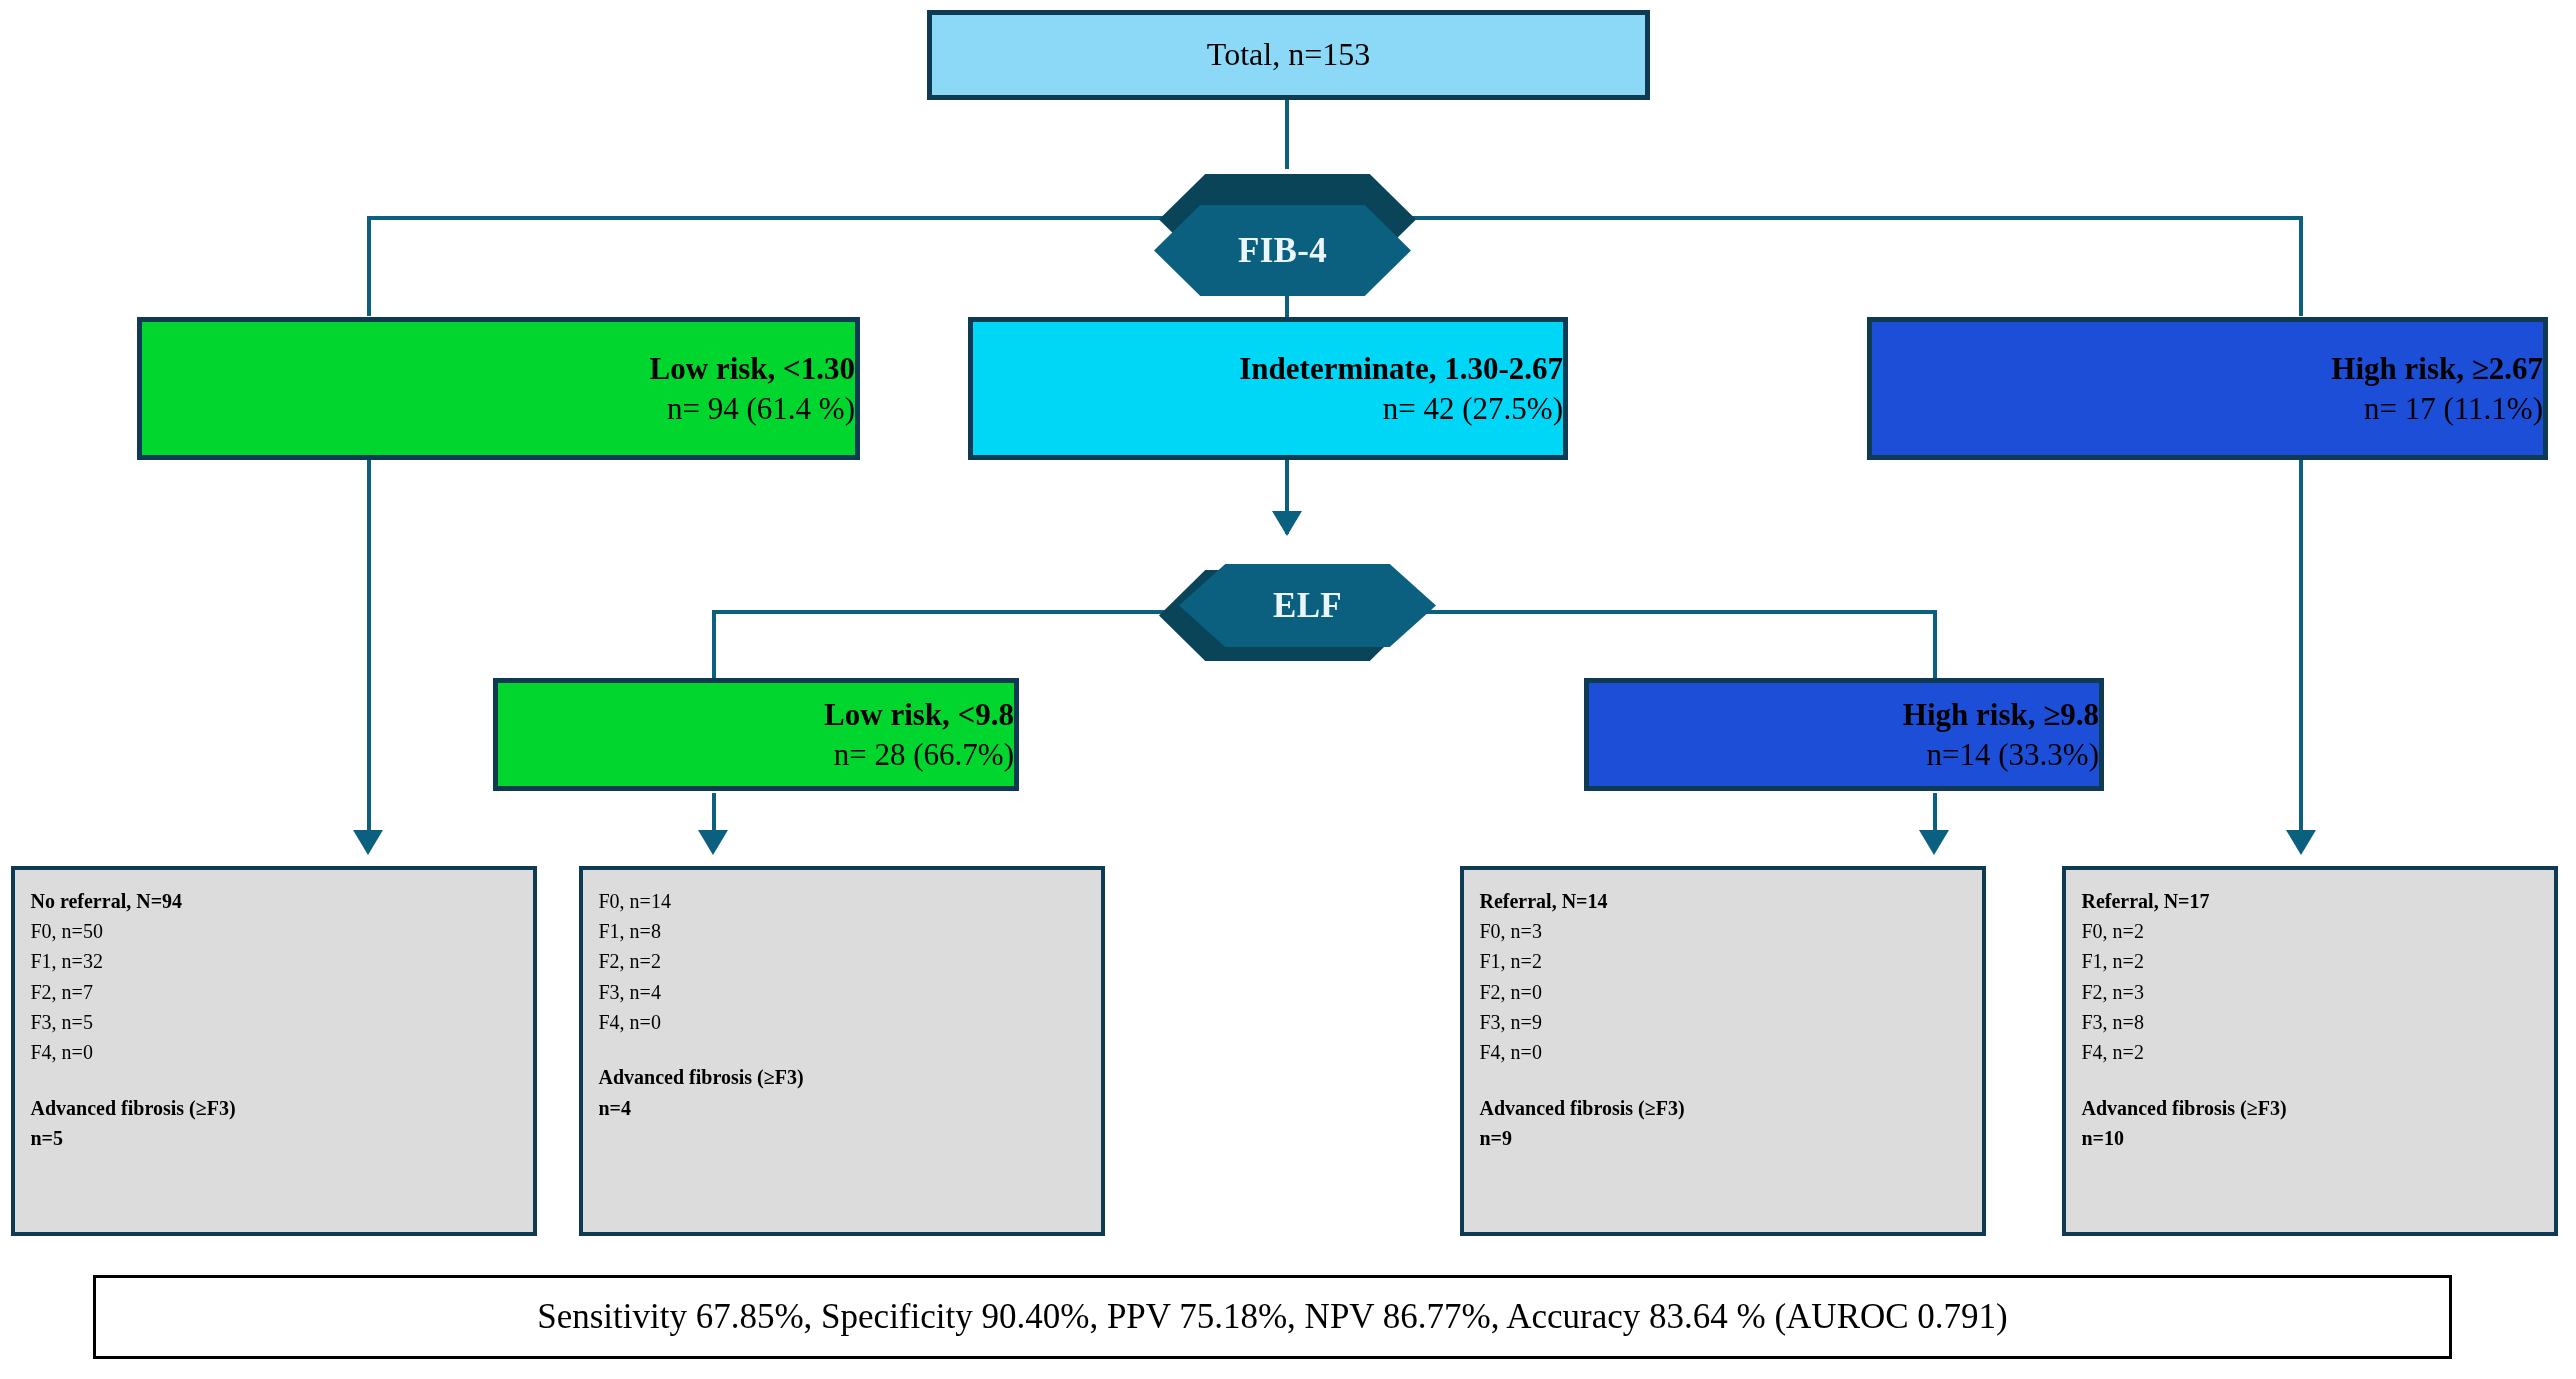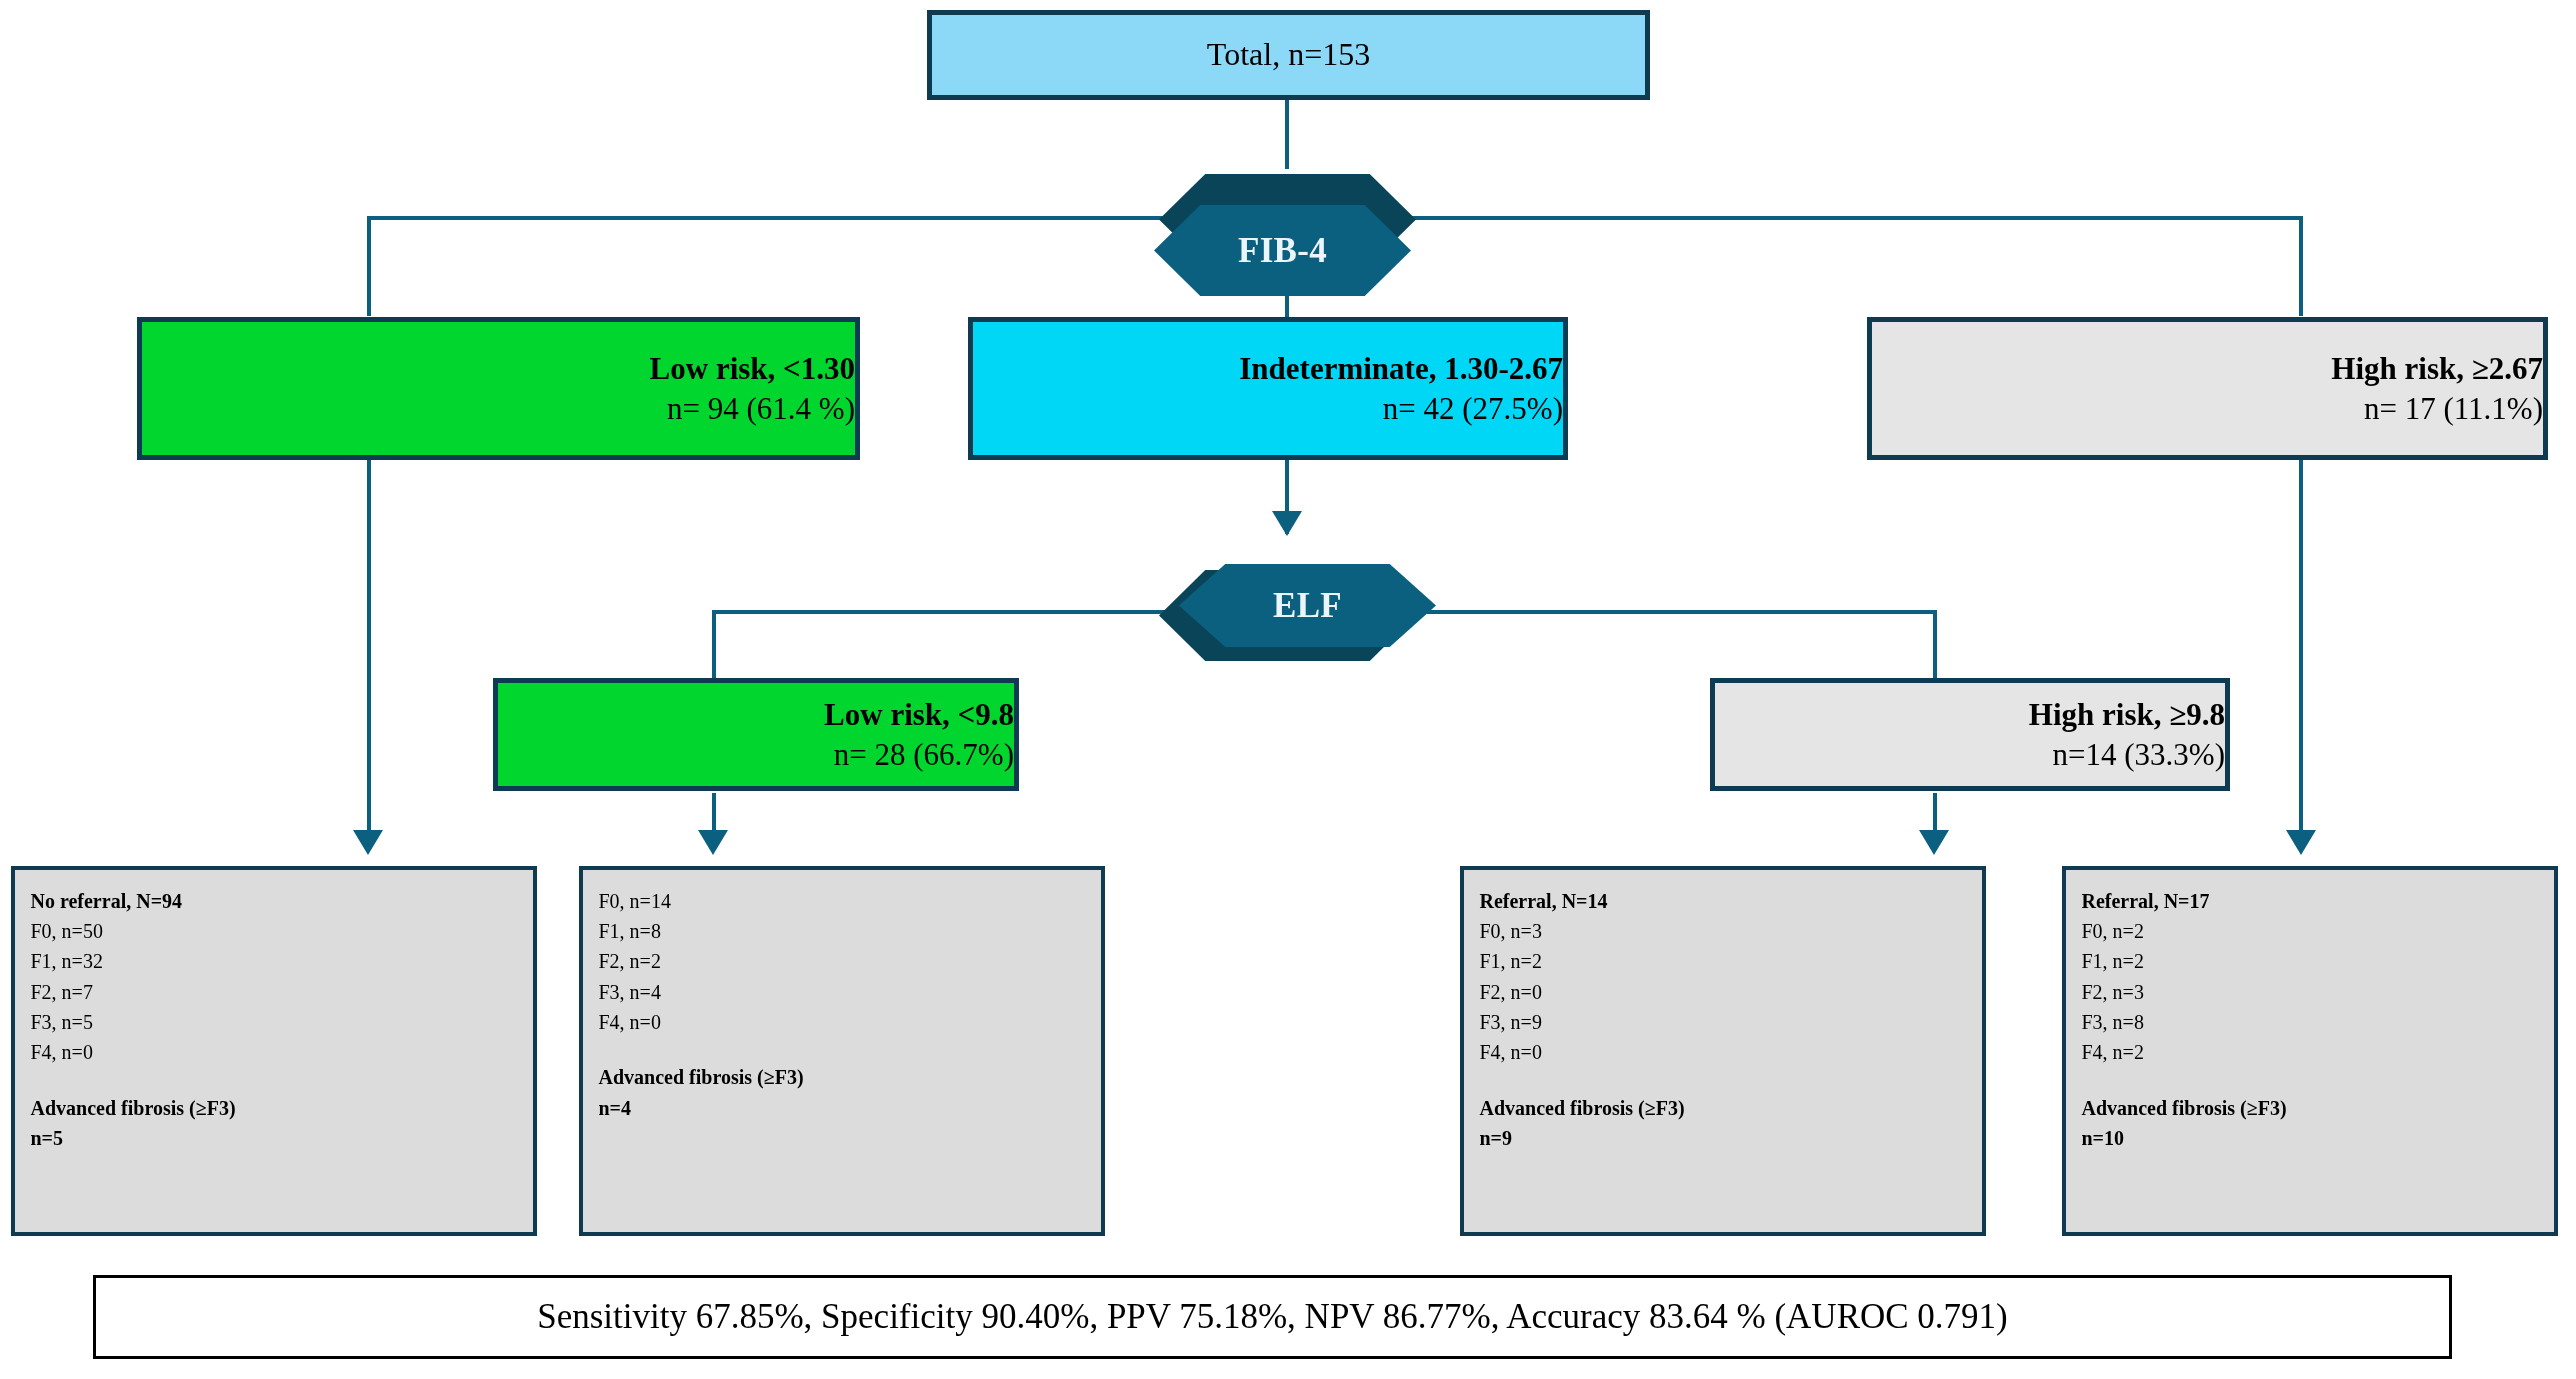--- a/index.html
+++ b/index.html
@@ -31,21 +31,21 @@
   }
   .node .l1 { font-weight: bold; }
   .node .l2 { font-weight: normal; }
 
   .node-total {
     background: #8BD9F7;
     font-size: 32px;
   }
   .node-green   { background: #00D62E; }
   .node-cyan    { background: #00D7F7; }
-  .node-pink    { background: #e5e5e5; }
+  .node-pink    { background: #1d4ed8; }
 
   .risk {
     font-size: 31px;
     align-items: flex-end;
   }
 
   
   .hex {
     position: absolute;
     background: #0C607F;
@@ -175,21 +175,21 @@
   <div class="hex-shadow" style="left:1159px; top:570px; width:257px; height:91px;"></div>
   <div class="hex" style="left:1179px; top:564px; width:257px; height:83px;">
     <span>ELF</span>
   </div>
 
   <div class="node node-green risk" style="left:493px; top:678px; width:526px; height:113px;">
     <span class="l1">Low risk, &lt;9.8</span>
     <span class="l2">n= 28 (66.7%)</span>
   </div>
 
-  <div class="node node-pink risk" style="left:1710px; top:678px; width:520px; height:113px;padding-left:20px;">
+  <div class="node node-pink risk" style="left:1584px; top:678px; width:520px; height:113px;padding-left:20px;">
     <span class="l1">High risk, ≥9.8</span>
     <span class="l2">n=14 (33.3%)</span>
   </div>
 
   <div class="gbox" style="left:11px; top:866px; width:526px; height:370px;">
     <div class="hdr">No referral, N=94</div>
     <div class="stg">F0, n=50</div>
     <div class="stg">F1, n=32</div>
     <div class="stg">F2, n=7</div>
     <div class="stg">F3, n=5</div>

